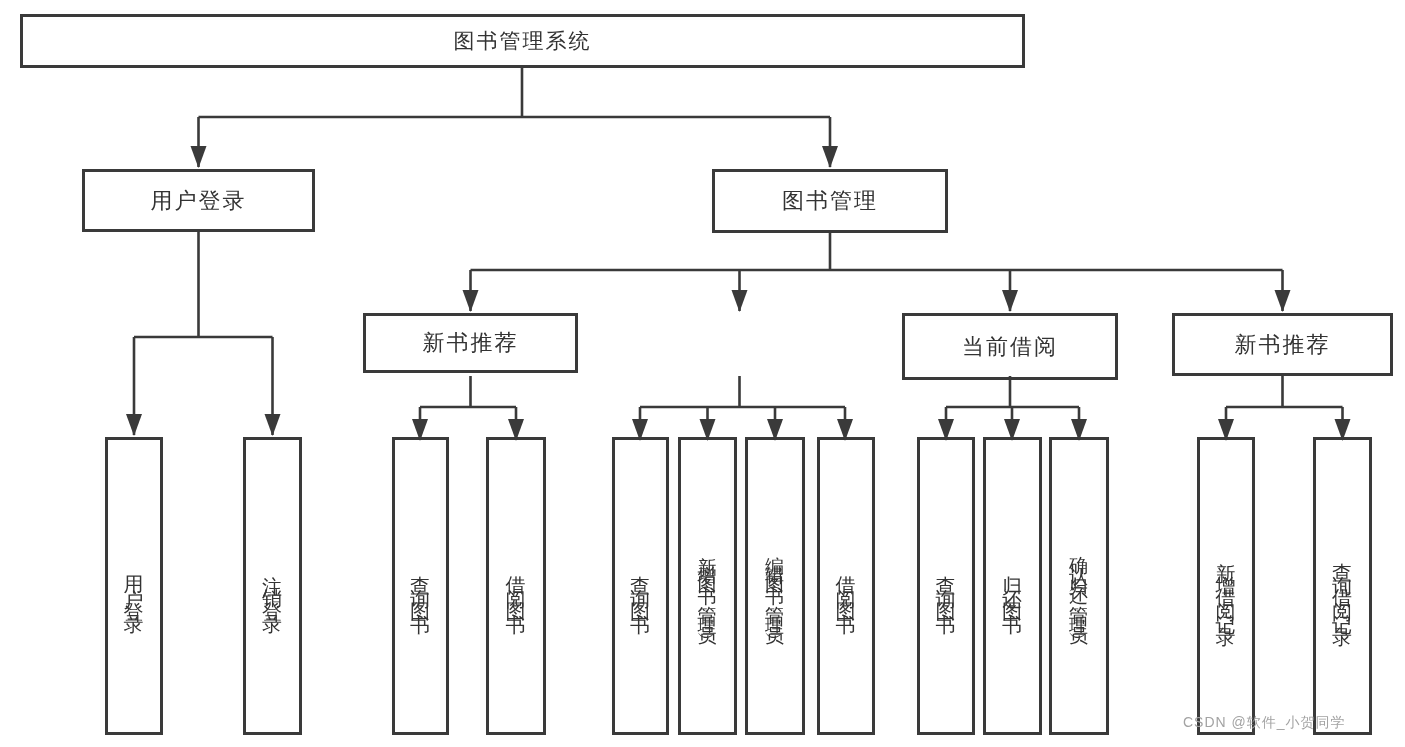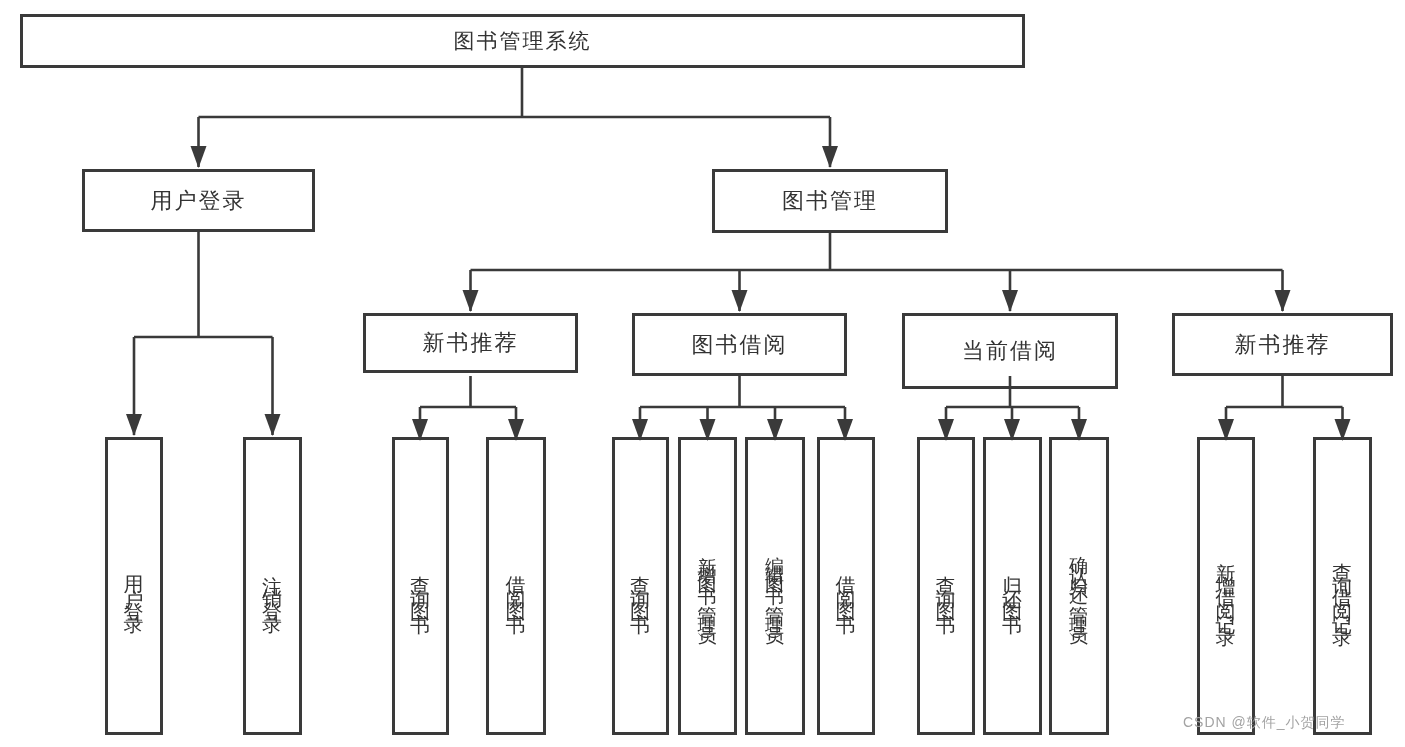--- a/index.html
+++ b/index.html
@@ -76,22 +76,21 @@
       <path d="M1342.5 407 V440" marker-end="url(#arw)"></path>
     </g>
   </svg>
 
   <div class="box root" style="left:20px;top:14px;width:1005px;height:54px;">图书管理系统</div>
 
   <div class="box" style="left:82px;top:169px;width:233px;height:63px;">用户登录</div>
   <div class="box" style="left:712px;top:169px;width:236px;height:64px;font-family:Liberation Serif, serif;">图书管理</div>
 
   <div class="box" style="left:363px;top:313px;width:215px;height:60px;">新书推荐</div>
-  <div class="box" style="left:632px;top:313px;width:215px;height:63px;">图书借阅</div>
-  <div class="box" style="left:902px;top:313px;width:216px;height:76px;">当前借阅</div>
+  <div class="box" style="left:902px;top:313px;width:216px;height:67px;">当前借阅</div>
   <div class="box" style="left:1172px;top:313px;width:221px;height:63px;">新书推荐</div>
 
   <div class="vbox" style="left:105px;top:437px;width:58px;height:298px;">
     <span class="vtext">用户登录</span>
   </div>
   <div class="vbox" style="left:243px;top:437px;width:59px;height:298px;">
     <span class="vtext">注销登录</span>
   </div>
 
   <div class="vbox" style="left:392px;top:437px;width:57px;height:298px;">

